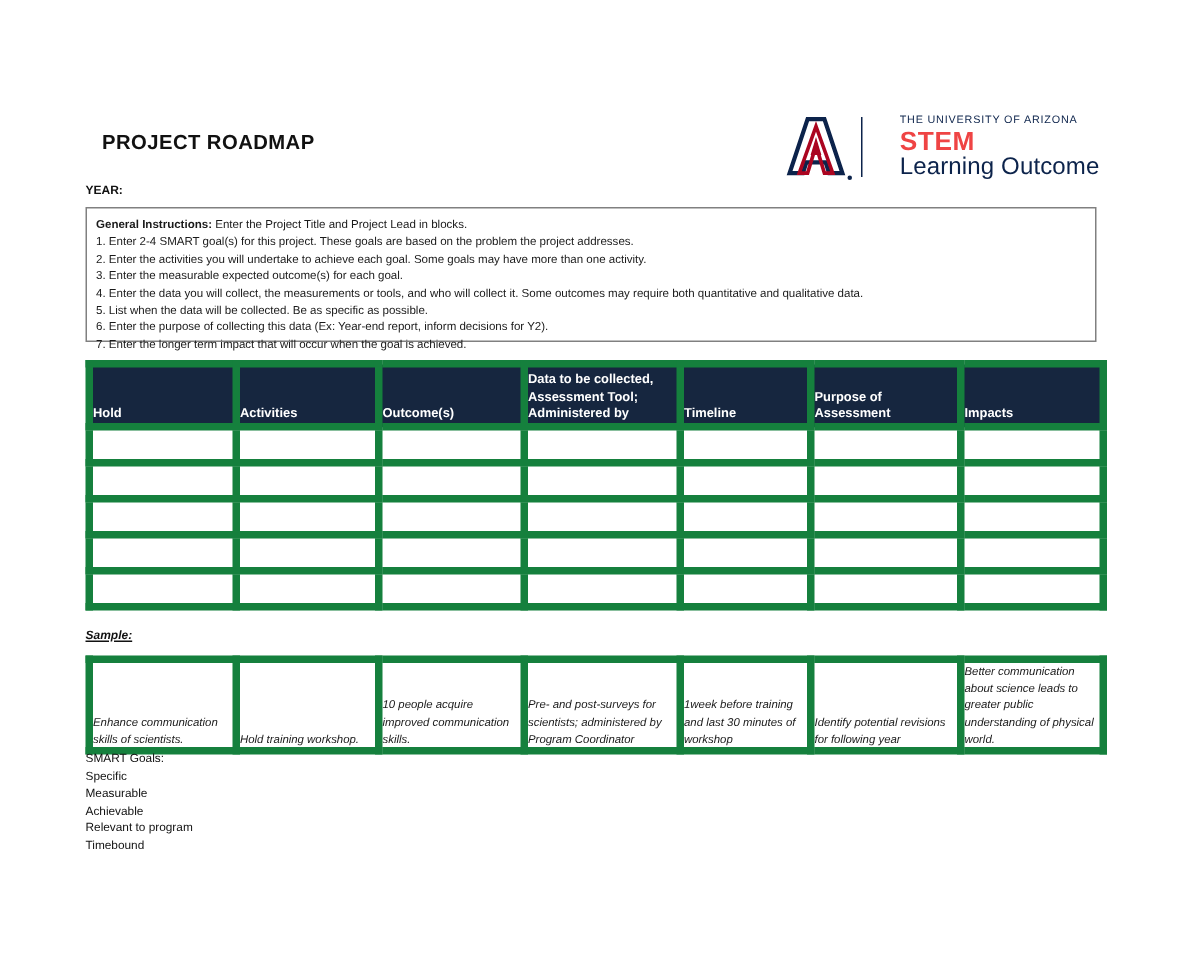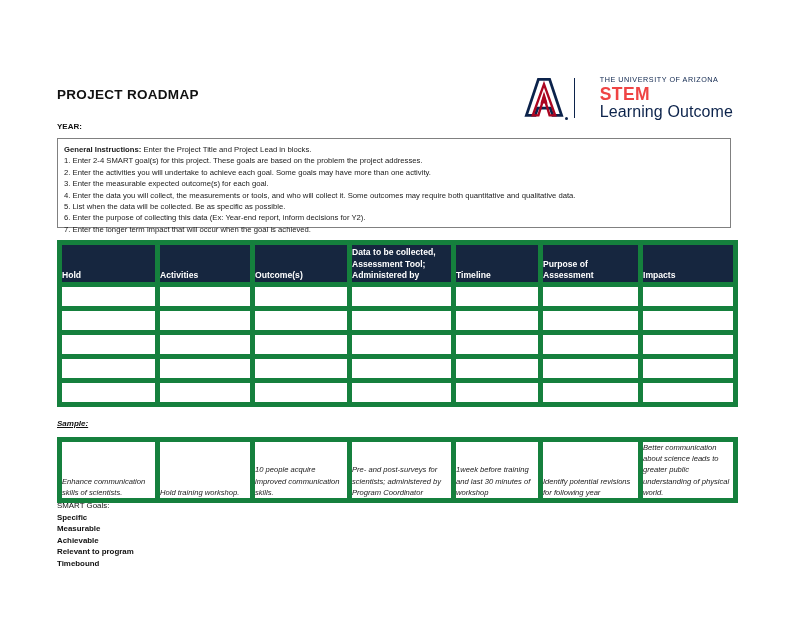--- a/index.html
+++ b/index.html
@@ -26,21 +26,21 @@
   
   .header-row {
     position: absolute;
     left: 57px;
     top: 70px;
     width: 676px;
     height: 58px;
   }
   .doc-title {
     position: absolute;
-    left: 0;
+    left: 11px;
     top: 17px;
     font-size: 13.5px;
     font-weight: bold;
     letter-spacing: 0.3px;
     color: #111111;
   }
 
   
   .logo {
     position: absolute;
@@ -193,21 +193,21 @@
   
   .smart {
     position: absolute;
     left: 57px;
     top: 500px;
     font-size: 7.9px;
     line-height: 11.6px;
     color: #111111;
   }
   .smart .smart-head { font-weight: normal; }
-  .smart .smart-item { font-weight: bold; }
+  .smart .smart-item { font-weight: normal; }
 </style>
 </head>
 <body>
 
 <div class="page">
 
   <div class="header-row">
     <div class="doc-title">PROJECT ROADMAP</div>
 
     <div class="logo">

